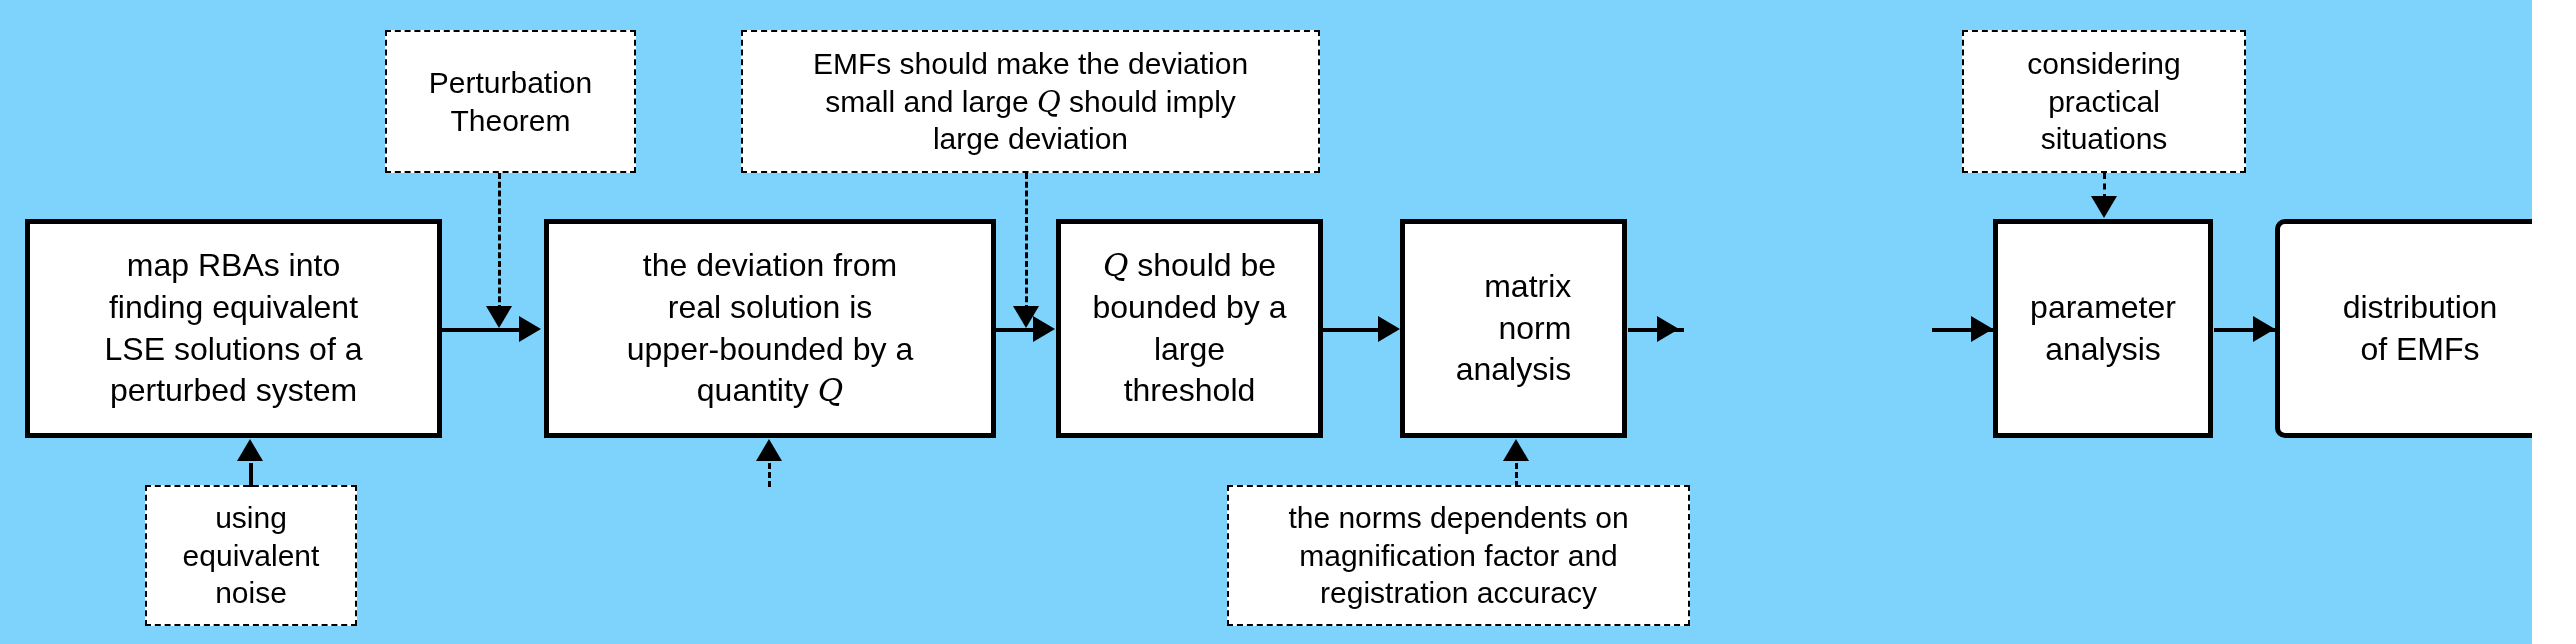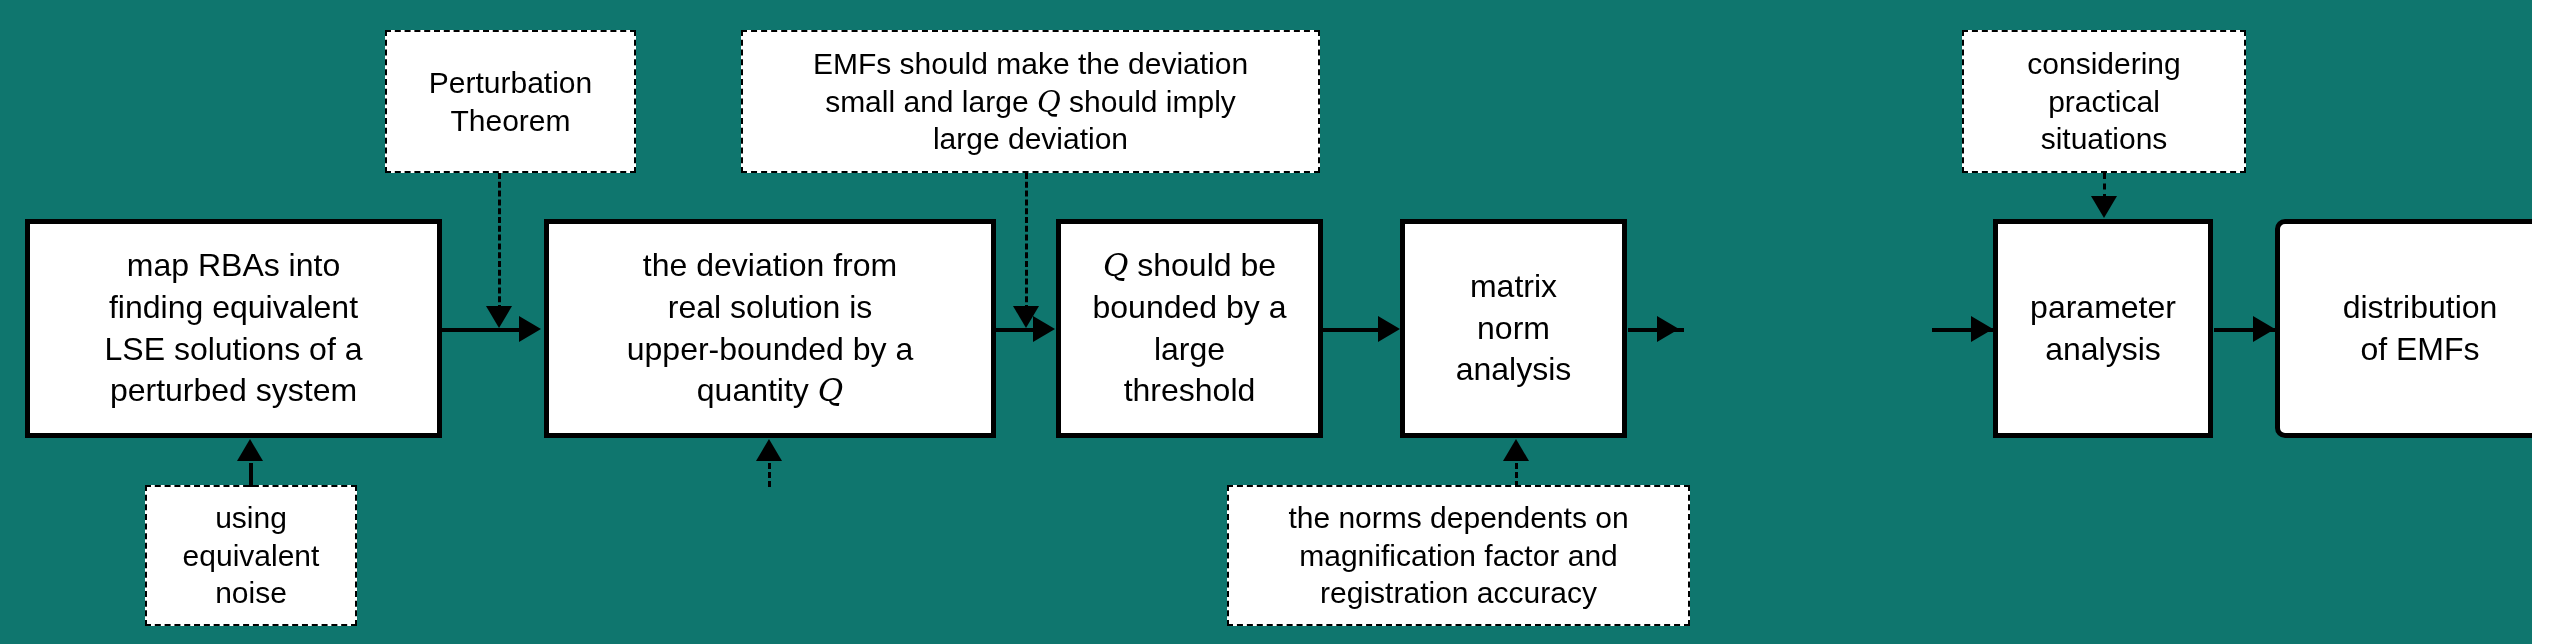--- a/index.html
+++ b/index.html
@@ -4,21 +4,21 @@
 <style>
   html, body {
     margin: 0;
     padding: 0;
     background: #ffffff;
   }
   #canvas {
     position: relative;
     width: 2532px;
     height: 644px;
-    background: #0f766e;
+    background: #7dd3fc;
     font-family: "Liberation Sans", sans-serif;
     color: #000000;
     overflow: hidden;
   }
   .node {
     position: absolute;
     box-sizing: border-box;
     display: flex;
     align-items: center;
     justify-content: center;
@@ -117,21 +117,21 @@
 quantity   </span><span class="qsym">Q</span></span>
   </div>
 
   <div class="node solid" style="left:1056px; top:219px; width:267px; height:219px;">
     <span class="txt"><span class="qsym">Q</span><span> should be
 bounded by a
 large
 threshold</span></span>
   </div>
 
-  <div class="node solid" style="left:1400px; top:219px; width:227px; height:219px;">
+  <div class="node solid" style="left:1400px; top:219px; width:227px; height:219px;text-align:right;">
     <span class="txt">matrix
 norm
 analysis</span>
   </div>
 
 
   <div class="node solid" style="left:1993px; top:219px; width:220px; height:219px;">
     <span class="txt">parameter
 analysis</span>
   </div>

